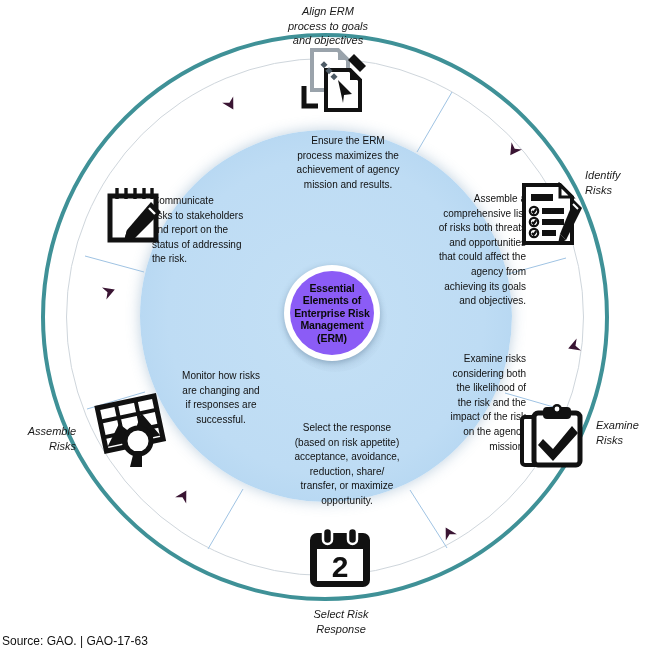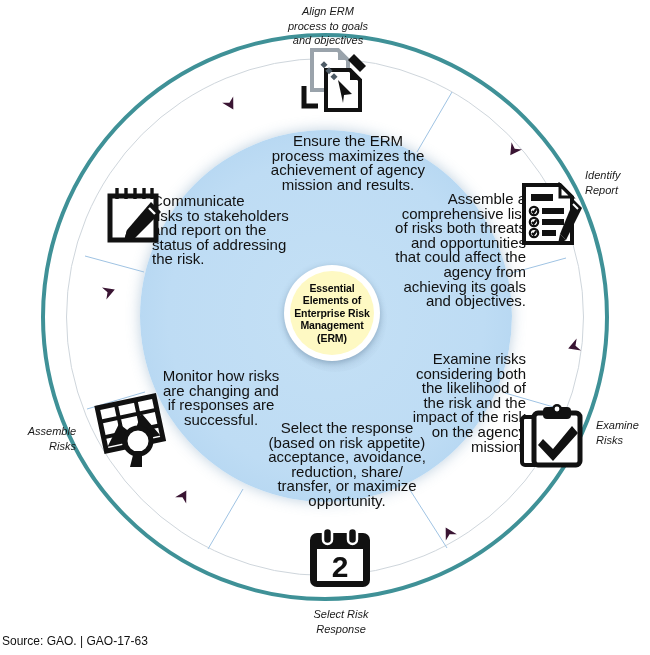--- a/index.html
+++ b/index.html
@@ -60,38 +60,38 @@
     width: 96px; height: 96px;
     border-radius: 50%;
     background: #ffffff;
     box-shadow: 0 2px 6px rgba(80,110,140,0.45);
   }
   .hub-core {
     position: absolute;
     left: 290px; top: 271px;
     width: 84px; height: 84px;
     border-radius: 50%;
-    background: #fef9c3;
+    background: #8b5cf6;
     display: flex;
     align-items: center;
     justify-content: center;
   }
   .hub-core .hub-text {
     font-size: 10.5px;
     font-weight: bold;
     line-height: 12.6px;
     color: #0a0a0a;
     text-align: center;
     letter-spacing: -0.1px;
   }
 
   
   .blurb {
     position: absolute;
-    font-size: 15px;
+    font-size: 10px;
     line-height: 14.6px;
     color: #111111;
     white-space: pre-line;
   }
   .tc { text-align: center; }
   .tr { text-align: right; }
   .tl { text-align: left; }
 
   #blurb-align   { left: 252px; top: 134px; width: 192px; }
   #blurb-identify{ left: 378px; top: 192px; width: 148px; }
@@ -206,21 +206,21 @@
   <div class="blurb tl" id="blurb-comm">Communicate
 risks to stakeholders
 and report on the
 status of addressing
 the risk.</div>
 
   <div class="stage-label" id="label-align">Align ERM
 process to goals
 and objectives</div>
   <div class="stage-label" id="label-identify">Identify
-Report</div>
+Risks</div>
   <div class="stage-label" id="label-assess">Examine
 Risks</div>
   <div class="stage-label" id="label-select">Select Risk
 Response</div>
   <div class="stage-label" id="label-monitor">Assemble
 Risks</div>
 
   <div class="arrow" style="left:222px;top:96px;transform:rotate(60deg);">
     <svg viewBox="0 0 24 24">
         <path fill="currentColor" d="M4 3 L20 12 L4 21 L9 12 Z"></path>

